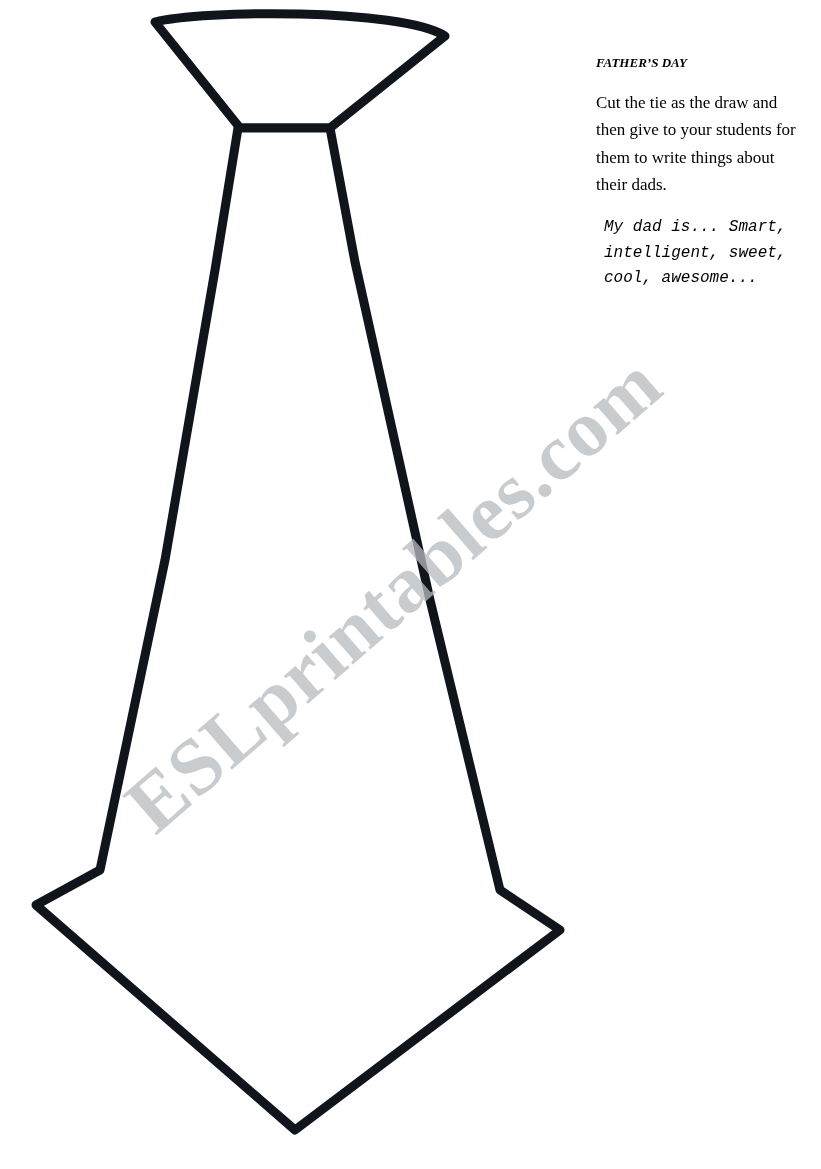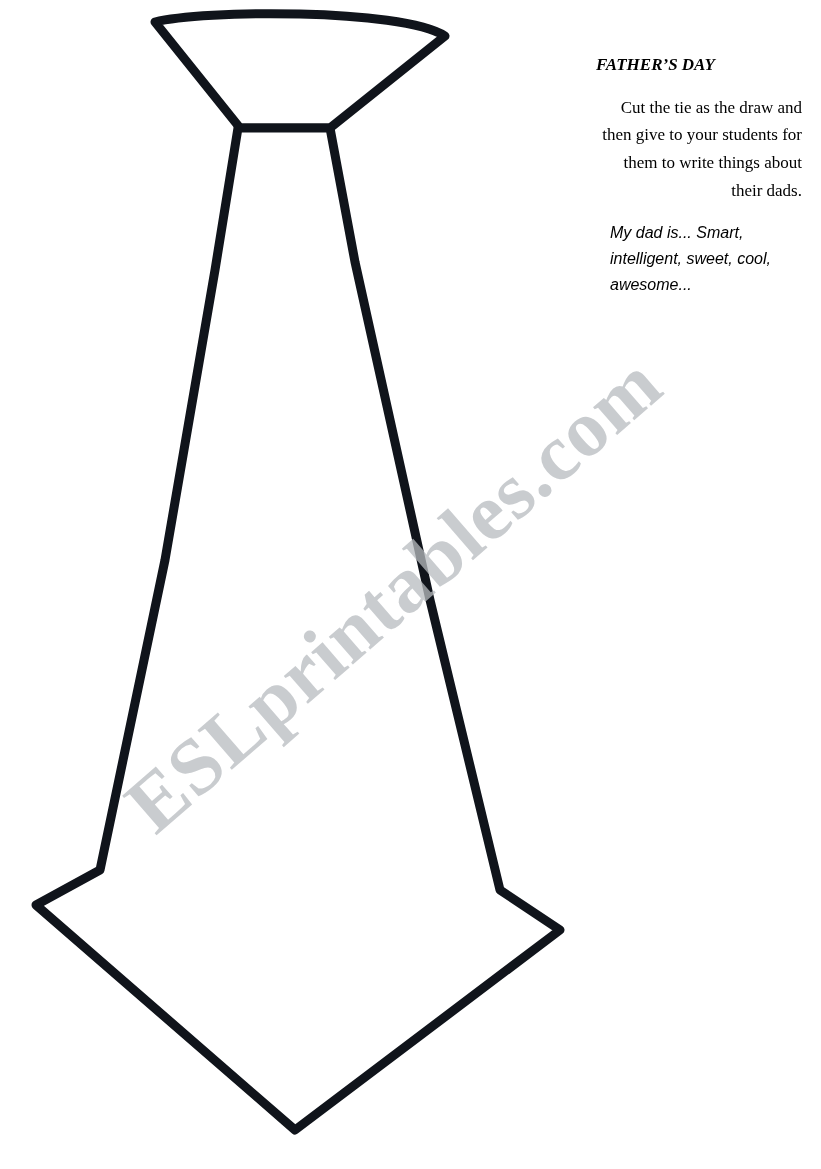--- a/index.html
+++ b/index.html
@@ -68,37 +68,37 @@
   #text-column {
     position: absolute;
     left: 596px;
     top: 54px;
     width: 206px;
   }
   #text-column .heading {
     font-family: "Liberation Serif", serif;
     font-weight: bold;
     font-style: italic;
-    font-size: 17px;
+    font-size: 13px;
     line-height: 1.35;
     margin: 0 0 17px 0;
   }
   #text-column p.body {
     font-family: "Liberation Serif", serif;
     font-size: 17px;
     line-height: 1.62;
     margin: 0 0 16px 0;
-    text-align: right;
+    text-align: left;
   }
   #text-column p.example {
-    font-family: Liberation Sans, sans-serif;
+    font-family: Liberation Mono, monospace;
     font-style: italic;
     font-size: 16px;
     line-height: 1.62;
-    margin: 0 0 16px 14px;
+    margin: 0 0 16px 8px;
   }
 </style>
 </head>
 <body>
 
 <div id="page">
 
   <div id="tie-figure">
     <svg viewBox="0 0 600 1169" xmlns="http://www.w3.org/2000/svg" aria-label="necktie outline">
 

